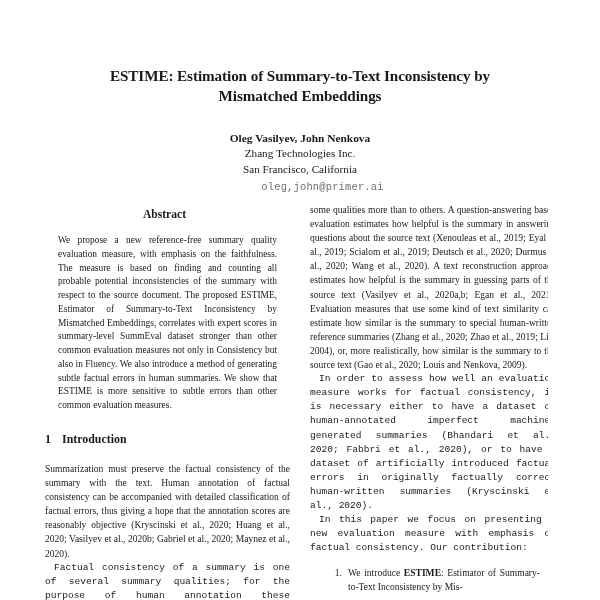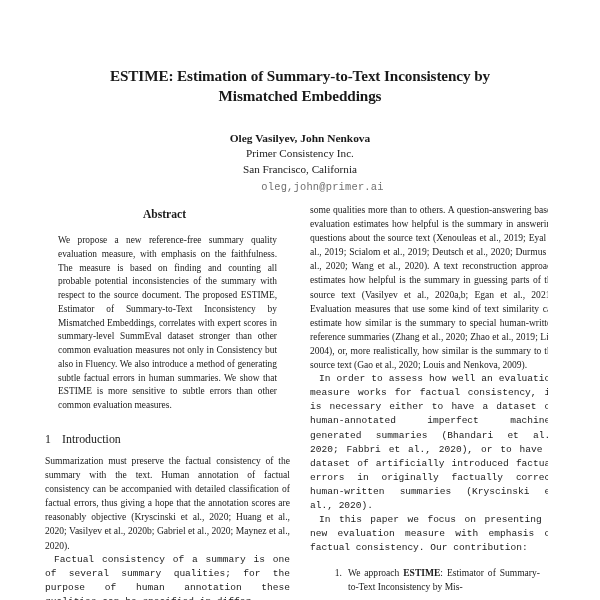--- a/index.html
+++ b/index.html
@@ -96,22 +96,22 @@
     margin: 13px 13px 0 13px;
     font-size: 9.4px;
     line-height: 1.465;
     text-align: justify;
     text-justify: inter-word;
     hyphens: manual;
   }
 
   .section-heading {
     font-size: 11.9px;
-    font-weight: normal;
-    margin: 19px 0 7px 0;
+    font-weight: bold;
+    margin: 19px 0 15px 0;
   }
   .section-heading .secnum {
     display: inline-block;
     min-width: 17px;
   }
 
   p.body-par {
     margin: 0;
     font-size: 9.55px;
     line-height: 1.477;
@@ -157,21 +157,21 @@
 </style>
 </head>
 <body>
 
 <div class="page">
 
   <div class="title-block">
     <h1 class="paper-title">ESTIME: Estimation of Summary-to-Text Inconsistency by Mismatched Embeddings</h1>
     <div class="authors">
       <div class="author-names">Oleg Vasilyev, John Nenkova</div>
-      <div class="affiliation-line">Primer Consistency Inc.</div>
+      <div class="affiliation-line">Zhang Technologies Inc.</div>
       <div class="affiliation-line">San Francisco, California</div>
       <div class="email-line">oleg,john@primer.ai</div>
     </div>
   </div>
 
   <div class="columns">
 
     <div class="col col-left">
       <div class="abstract-heading">Abstract</div>
       <div class="abstract-body">We propose a new reference-free summary quality evaluation measure, with emphasis on the faithfulness. The measure is based on finding and counting all probable potential inconsistencies of the summary with respect to the source document. The proposed ESTIME, Estimator of Summary-to-Text Inconsistency by Mismatched Embeddings, correlates with expert scores in summary-level SummEval dataset stronger than other common evaluation measures not only in Consistency but also in Fluency. We also introduce a method of generating subtle factual errors in human summaries. We show that ESTIME is more sensitive to subtle errors than other common evaluation measures.</div>
@@ -184,19 +184,19 @@
       <p class="body-par">Factual consistency of a summary is one of several summary qualities; for the purpose of human annotation these qualities can be specified in differ-</p>
     </div>
 
     <div class="col col-right">
       <p class="body-par">some qualities more than to others. A question-answering based evaluation estimates how helpful is the summary in answering questions about the source text (Xenouleas et al., 2019; Eyal et al., 2019; Scialom et al., 2019; Deutsch et al., 2020; Durmus et al., 2020; Wang et al., 2020). A text reconstruction approach estimates how helpful is the summary in guessing parts of the source text (Vasilyev et al., 2020a,b; Egan et al., 2021). Evaluation measures that use some kind of text similarity can estimate how similar is the summary to special human-written reference summaries (Zhang et al., 2020; Zhao et al., 2019; Lin, 2004), or, more realistically, how similar is the summary to the source text (Gao et al., 2020; Louis and Nenkova, 2009).</p>
       <p class="body-par par-gap">In order to assess how well an evaluation measure works for factual consistency, it is necessary either to have a dataset of human-annotated imperfect machine-generated summaries (Bhandari et al., 2020; Fabbri et al., 2020), or to have a dataset of artificially introduced factual errors in originally factually correct human-written summaries (Kryscinski et al., 2020).</p>
       <p class="body-par par-gap">In this paper we focus on presenting a new evaluation measure with emphasis on factual consistency. Our contribution:</p>
 
       <ul class="contrib-list">
         <li>
-          <span class="marker">1.</span><span>We approach </span><b class="strong">ESTIME</b><span>: Estimator of Summary-to-Text Inconsistency by Mis-</span>
+          <span class="marker">1.</span><span>We introduce </span><b class="strong">ESTIME</b><span>: Estimator of Summary-to-Text Inconsistency by Mis-</span>
         </li>
       </ul>
     </div>
 
   </div>
 </div>
 
 </body></html>

